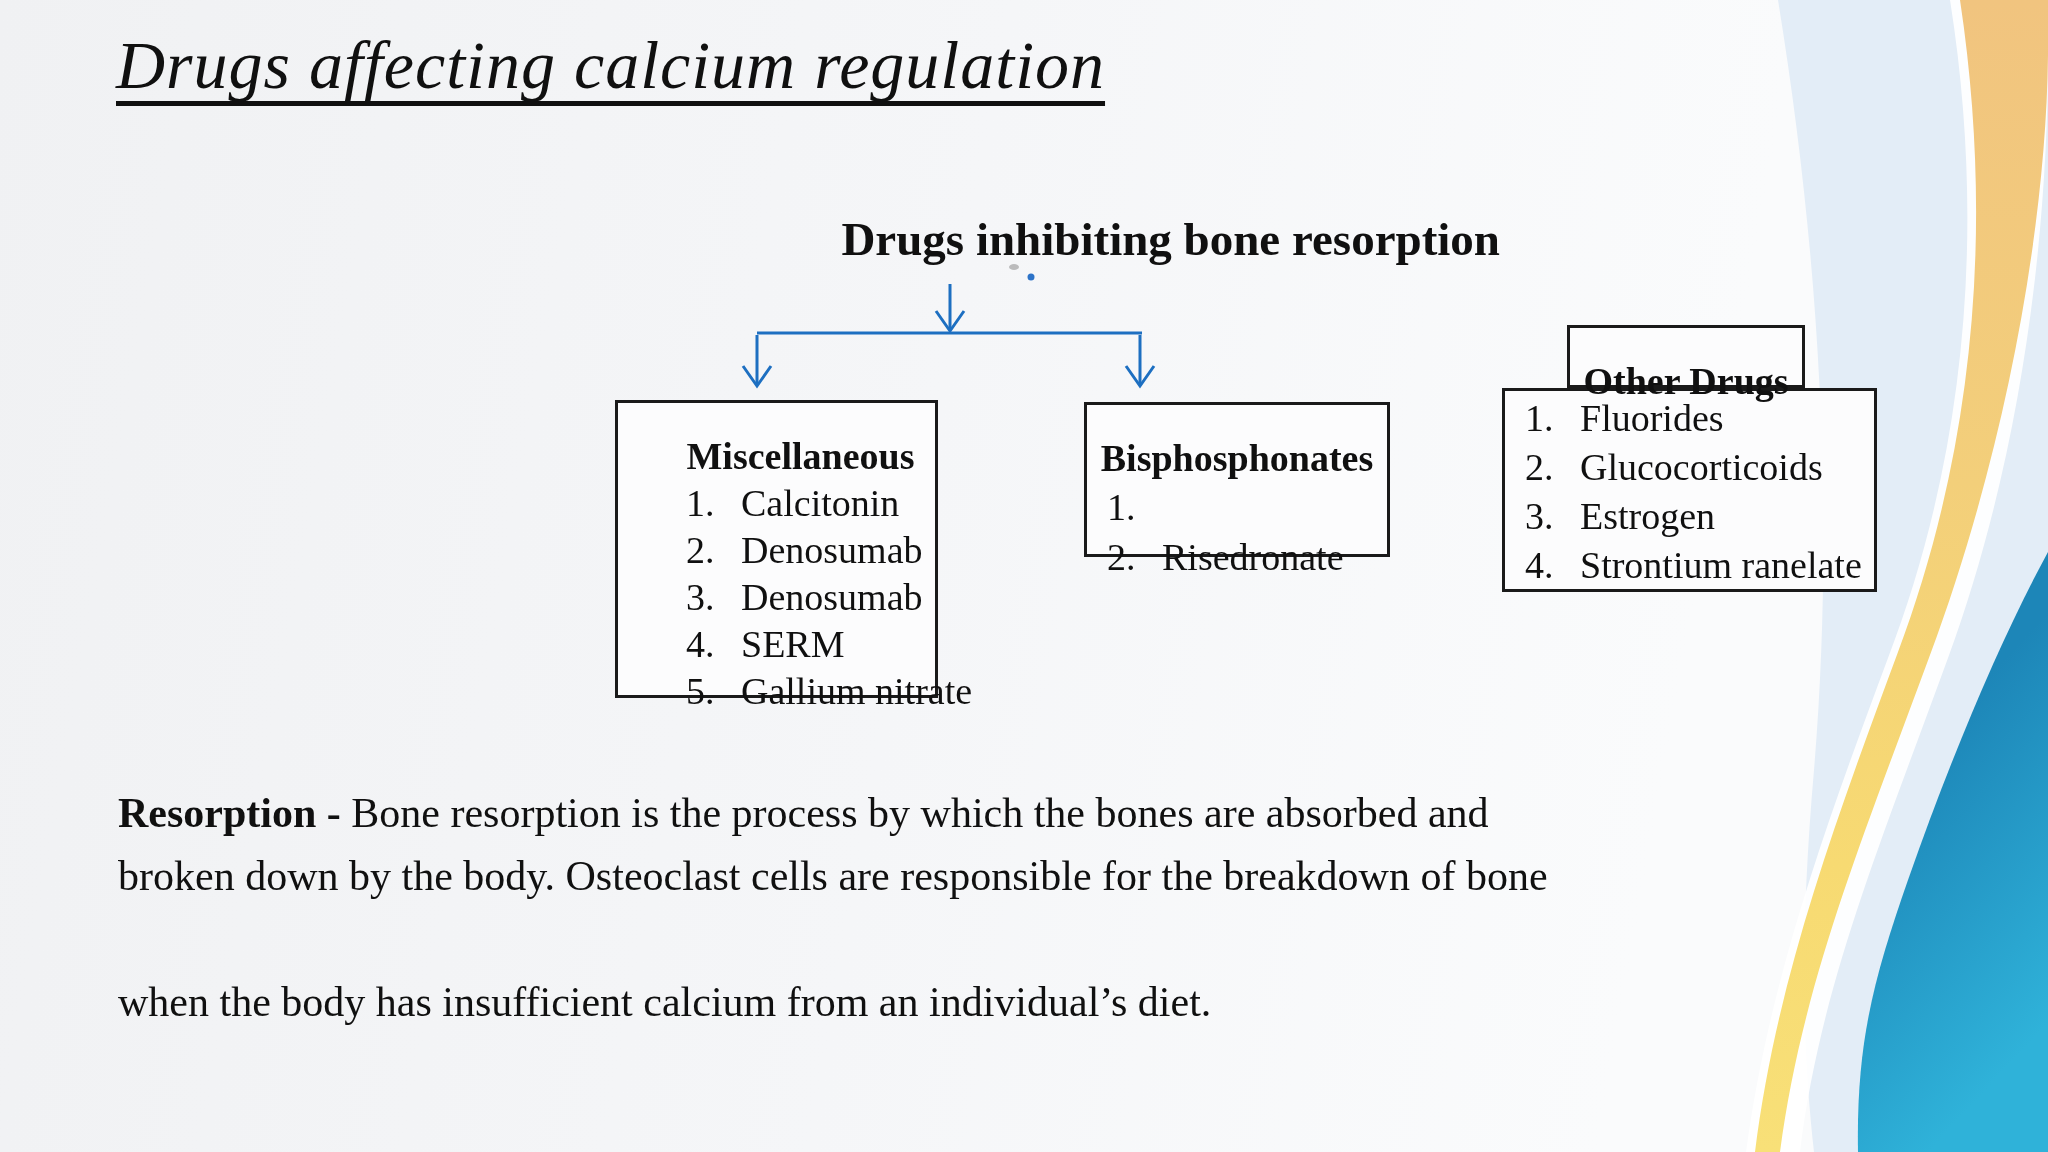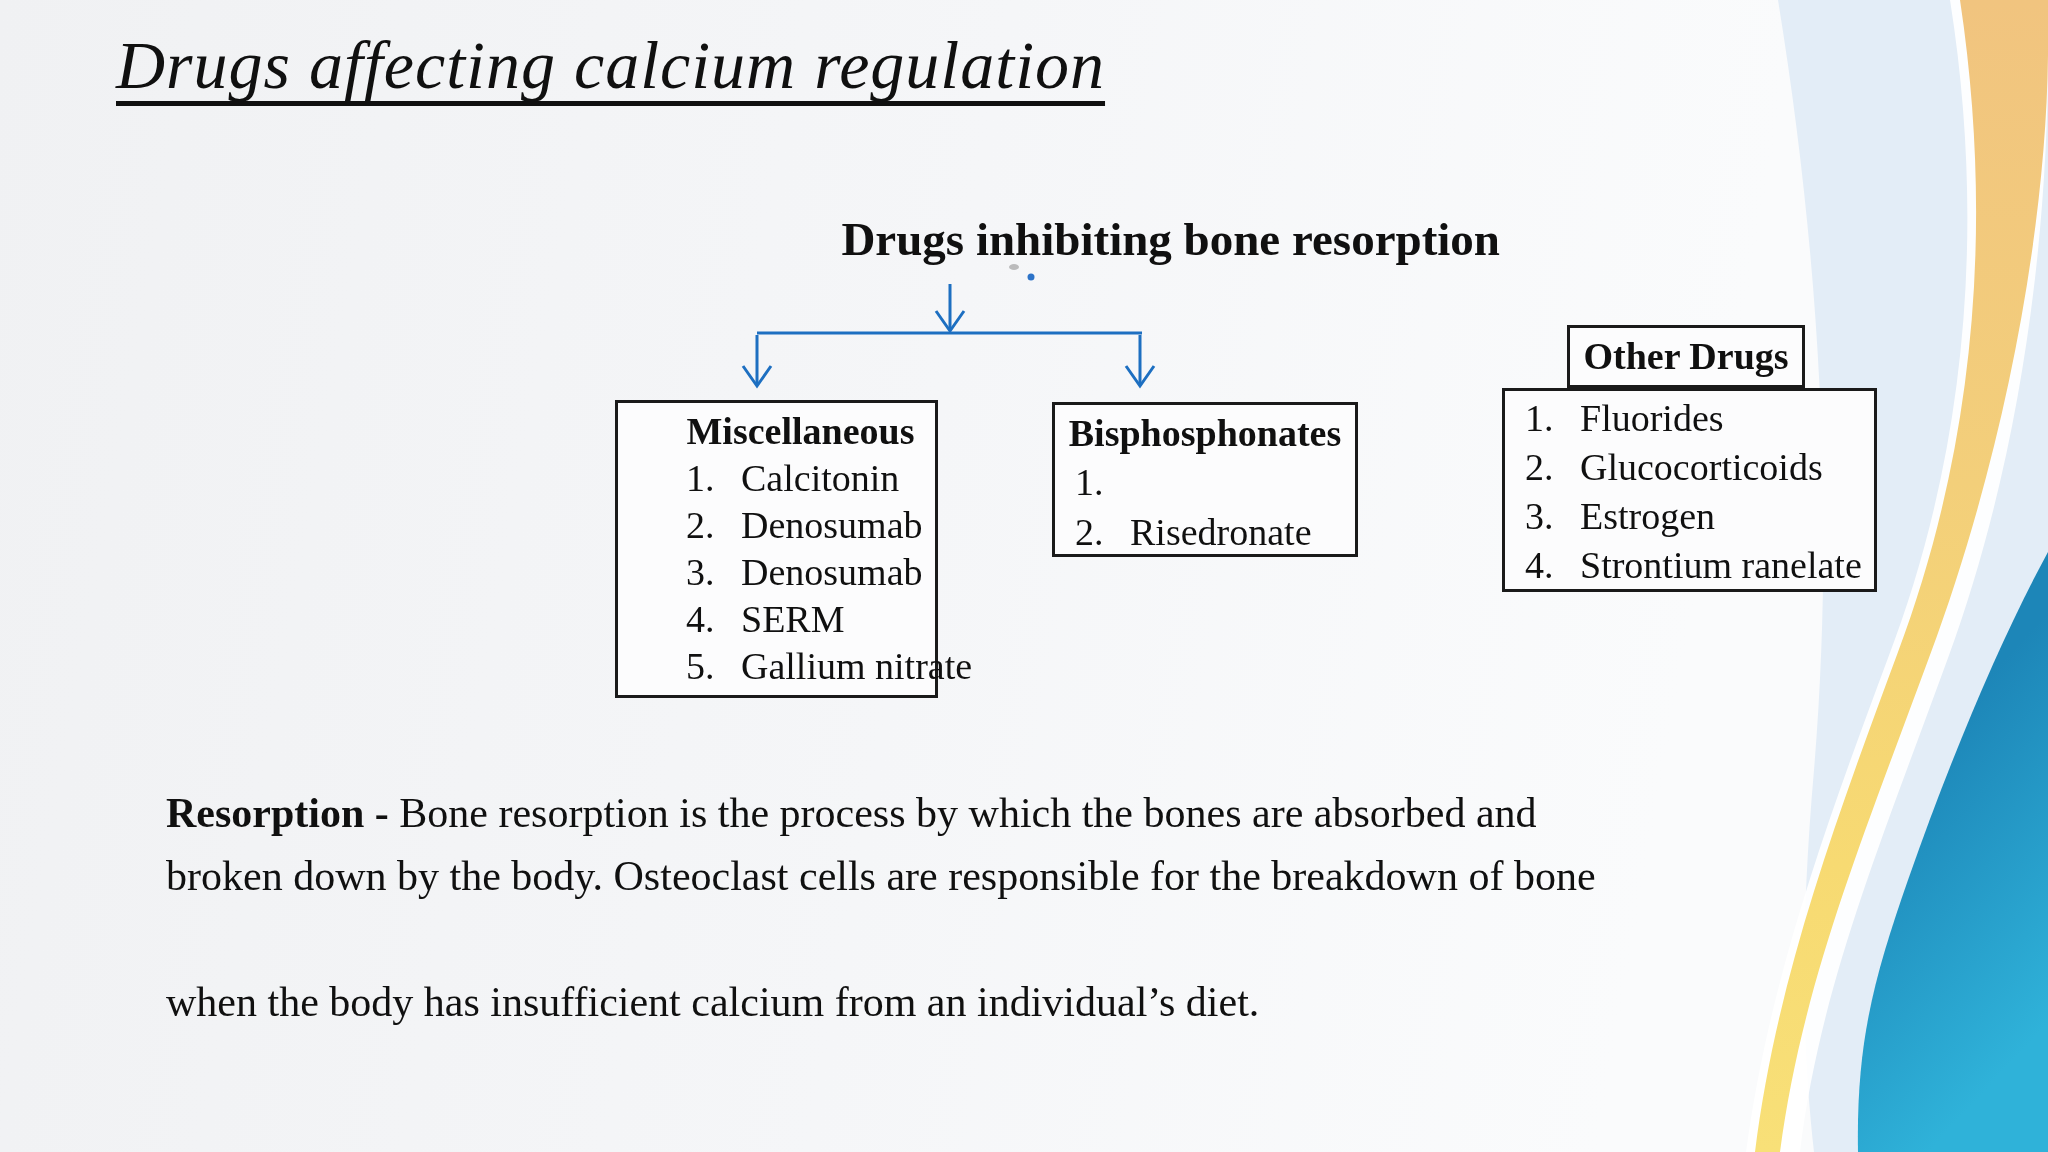--- a/index.html
+++ b/index.html
@@ -20,33 +20,33 @@
   .heading{
     position:absolute;left:520px;top:212px;width:980px;
     font-size:47px;font-weight:bold;text-align:right;white-space:nowrap;
   }
   .dbox{
     position:absolute;border:3px solid #1a1a1a;background:#fcfcfd;
     box-sizing:border-box;
   }
   .dbox .box-title{
     text-align:center;font-weight:bold;font-size:38px;line-height:48px;
-    padding-top:4px;white-space:nowrap;
+    padding-top:4px;white-space:nowrap;margin-top:25px;
   }
   .row{display:flex;font-size:38px;line-height:47px;white-space:nowrap;}
   .row .num{width:55px;padding-left:20px;flex:0 0 auto;}
   .box-bisph .row{line-height:50px;}
   .box-other-list .row{line-height:49px;}
   .box-other-list{padding-top:3px;}
   .box-other-title{z-index:3;}
   .paragraph{
     position:absolute;left:118px;top:782px;width:1840px;
     font-size:42px;line-height:63px;
   }
-  .paragraph .pline{white-space:nowrap;margin-left:48px;}
+  .paragraph .pline{white-space:nowrap;}
   svg{display:block;}
 </style>
 </head>
 <body>
 
 <svg class="layer" viewBox="0 0 2048 1152" xmlns="http://www.w3.org/2000/svg" aria-hidden="true">
   <defs>
     <linearGradient id="bandGrad" x1="0" y1="0" x2="0" y2="1152" gradientUnits="userSpaceOnUse">
       <stop offset="0" stop-color="#f1c47f"></stop>
       <stop offset="0.42" stop-color="#f3cf7a"></stop>
@@ -105,21 +105,21 @@
   <div class="row">
     <span class="num">4.</span>
     <span class="itm">SERM</span>
   </div>
   <div class="row">
     <span class="num">5.</span>
     <span class="itm">Gallium nitrate</span>
   </div>
 </div>
 
-<div class="dbox box-bisph" style="left:1052px;top:402px;width:306px;height:155px;">
+<div class="dbox box-bisph" style="left:1084px;top:402px;width:306px;height:155px;">
   <div class="box-title">Bisphosphonates</div>
   <div class="row">
     <span class="num">1.</span>
   </div>
   <div class="row">
     <span class="num">2.</span>
     <span class="itm">Risedronate</span>
   </div>
 </div>
 

